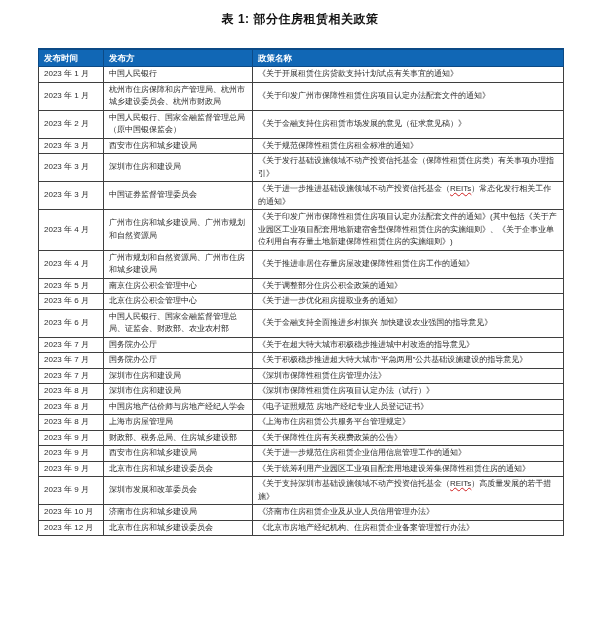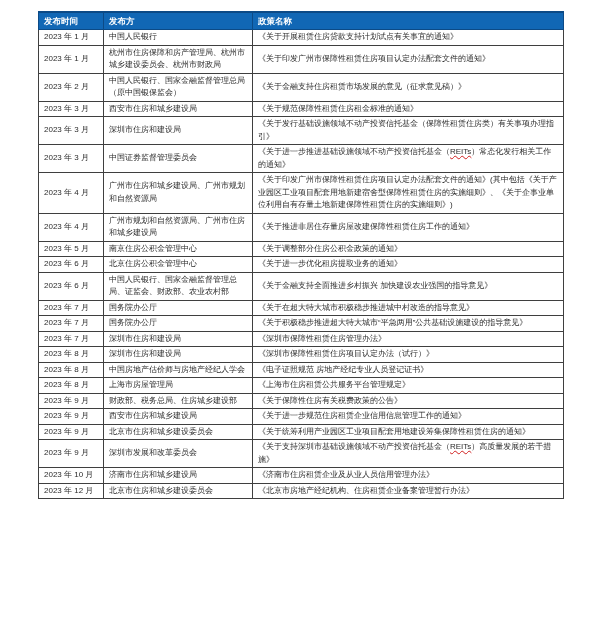--- a/index.html
+++ b/index.html
@@ -23,21 +23,21 @@
     font-size: 12px;
     color: #111;
     padding-top: 11px;
     letter-spacing: 0.5px;
   }
   table.policy-table {
     border-collapse: collapse;
     table-layout: fixed;
     width: 525px;
     margin-left: 38px;
-    margin-top: 11px;
+    margin-top: 20px;
   }
   table.policy-table col.c-date { width: 65px; }
   table.policy-table col.c-pub  { width: 149px; }
   table.policy-table col.c-pol  { width: 311px; }
   th, td {
     border: 1px solid #3f3f3f;
     font-size: 8px;
     line-height: 12.5px;
     padding: 1px 5px;
     vertical-align: middle;
@@ -70,20 +70,21 @@
     font-size: 11px;
     color: #111;
     margin-top: 12px;
   }
 </style>
 </head>
 <body>
 
 <div class="page">
 
+  <div class="table-title">表 1: 部分住房租赁相关政策</div>
 
   <table class="policy-table">
     <colgroup>
       <col class="c-date">
       <col class="c-pub">
       <col class="c-pol">
     </colgroup>
     <thead>
       <tr>
         <th>发布时间</th>

